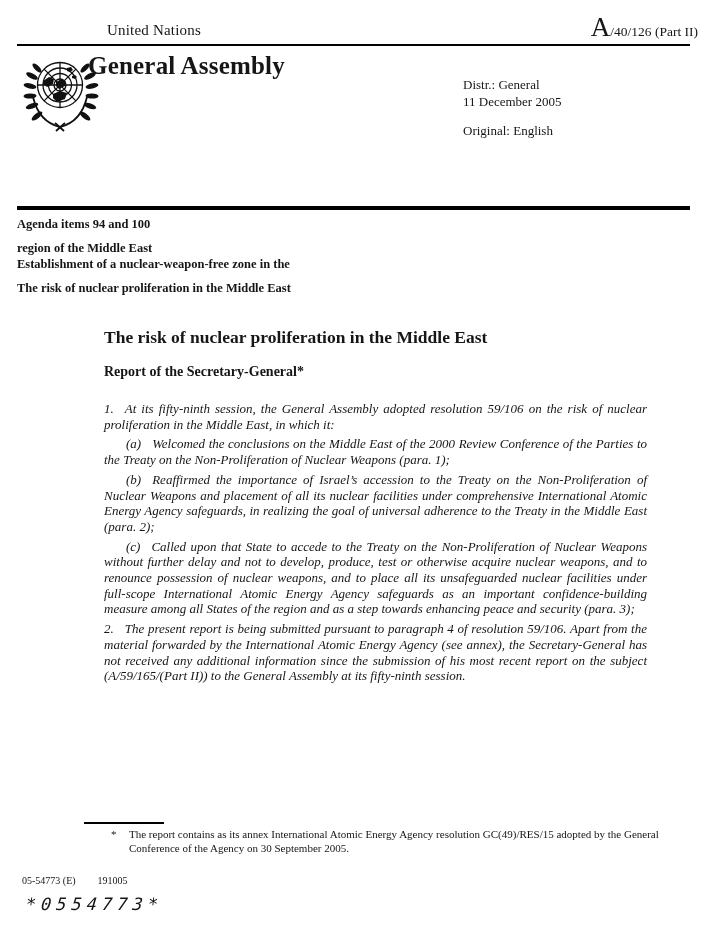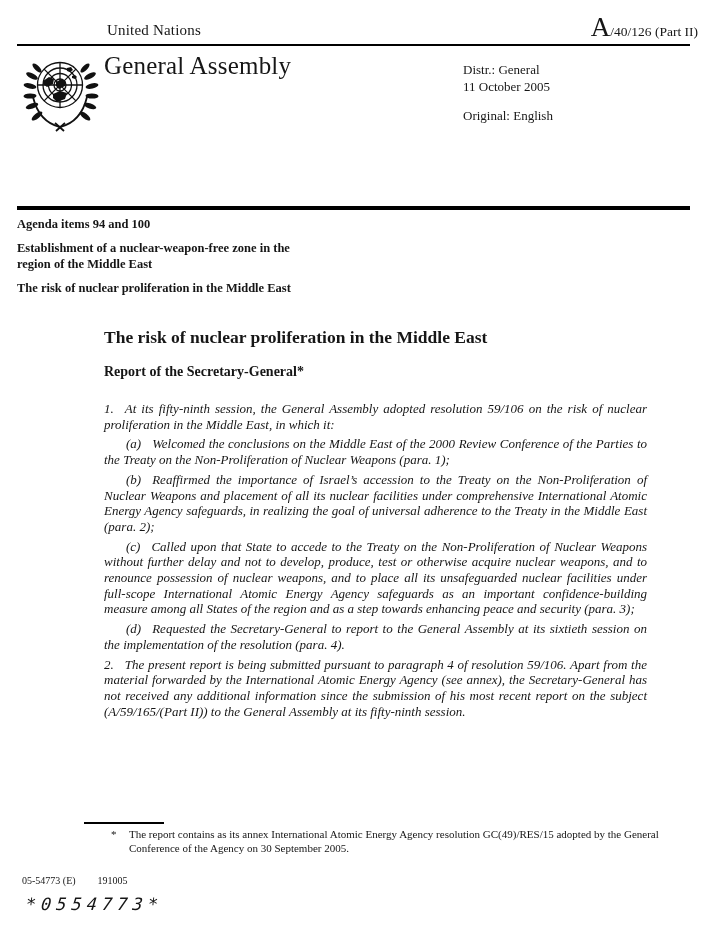--- a/index.html
+++ b/index.html
@@ -24,25 +24,25 @@
     white-space: nowrap;
   }
   .doc-symbol .big-a { font-size: 27px; line-height: 27px; }
   .doc-symbol .rest  { font-size: 13.5px; }
   .rule-thin {
     position: absolute; left: 17px; top: 44px;
     width: 673px; height: 2px; background: #000;
   }
   .emblem { position: absolute; left: 23px; top: 53px; width: 76px; height: 80px; }
   .assembly-title {
-    position: absolute; left: 104px; top: 52px;
-    font-size: 25px; font-weight: normal; letter-spacing: 0.2px; text-align: right;
+    position: absolute; left: 88px; top: 52px;
+    font-size: 25px; font-weight: bold; letter-spacing: 0.2px; text-align: right;
   }
   .distr-block {
-    position: absolute; left: 463px; top: 62px;
+    position: absolute; left: 463px; top: 77px;
     font-size: 13px; line-height: 16.5px;
   }
   .distr-block .original { margin-top: 13px; }
 
   
   .rule-thick {
     position: absolute; left: 17px; top: 206px;
     width: 673px; height: 4px; background: #000;
   }
   .session {
@@ -141,51 +141,50 @@
         <ellipse cx="67" cy="23" rx="6.5" ry="2.6" transform="rotate(-28 67 23)"></ellipse>
         <ellipse cx="62" cy="15" rx="6" ry="2.4" transform="rotate(-45 62 15)"></ellipse>
       </g>
     </svg>
   </div>
 
   <div class="assembly-title">General Assembly</div>
 
   <div class="distr-block">
     <div>Distr.: General</div>
-    <div>11 October 2005</div>
+    <div>11 December 2005</div>
     <div class="original">Original: English</div>
   </div>
 
   <div class="rule-thick"></div>
   <div class="session">
     <div class="group">
       <div>Agenda items 94 and 100</div>
     </div>
     <div class="group">
+      <div>region of the Middle East</div>
       <div>Establishment of a nuclear-weapon-free zone in the</div>
-      <div>region of the Middle East</div>
     </div>
     <div class="group">
       <div>The risk of nuclear proliferation in the Middle East</div>
     </div>
   </div>
 
   <div class="main">
     <div class="main-title">The risk of nuclear proliferation in the Middle East</div>
     <div class="sub-title">Report of the Secretary-General*</div>
 
     <p class="para num"><span class="marker">1.</span><span>At its fifty-ninth session, the General Assembly adopted resolution 59/106 on the risk of nuclear proliferation in the Middle East, in which it:</span></p>
 
     <p class="para lettered"><span class="marker">(a)</span><span>Welcomed the conclusions on the Middle East of the 2000 Review Conference of the Parties to the Treaty on the Non-Proliferation of Nuclear Weapons (para. 1);</span></p>
 
     <p class="para lettered"><span class="marker">(b)</span><span>Reaffirmed the importance of Israel’s accession to the Treaty on the Non-Proliferation of Nuclear Weapons and placement of all its nuclear facilities under comprehensive International Atomic Energy Agency safeguards, in realizing the goal of universal adherence to the Treaty in the Middle East (para. 2);</span></p>
 
     <p class="para lettered"><span class="marker">(c)</span><span>Called upon that State to accede to the Treaty on the Non-Proliferation of Nuclear Weapons without further delay and not to develop, produce, test or otherwise acquire nuclear weapons, and to renounce possession of nuclear weapons, and to place all its unsafeguarded nuclear facilities under full-scope International Atomic Energy Agency safeguards as an important confidence-building measure among all States of the region and as a step towards enhancing peace and security (para. 3);</span></p>
 
-    <p class="para lettered"><span class="marker">(d)</span><span>Requested the Secretary-General to report to the General Assembly at its sixtieth session on the implementation of the resolution (para. 4).</span></p>
 
     <p class="para num"><span class="marker">2.</span><span>The present report is being submitted pursuant to paragraph 4 of resolution 59/106. Apart from the material forwarded by the International Atomic Energy Agency (see annex), the Secretary-General has not received any additional information since the submission of his most recent report on the subject (A/59/165/(Part II)) to the General Assembly at its fifty-ninth session.</span></p>
   </div>
 
   <div class="footnote-rule"></div>
   <div class="footnote">
     <p><span class="fn-marker">*</span><span>The report contains as its annex International Atomic Energy Agency resolution GC(49)/RES/15 adopted by the General Conference of the Agency on 30 September 2005.</span></p>
   </div>
 
   <div class="job-line"><span>05-54773 (E)</span><span class="date-code">191005</span></div>

